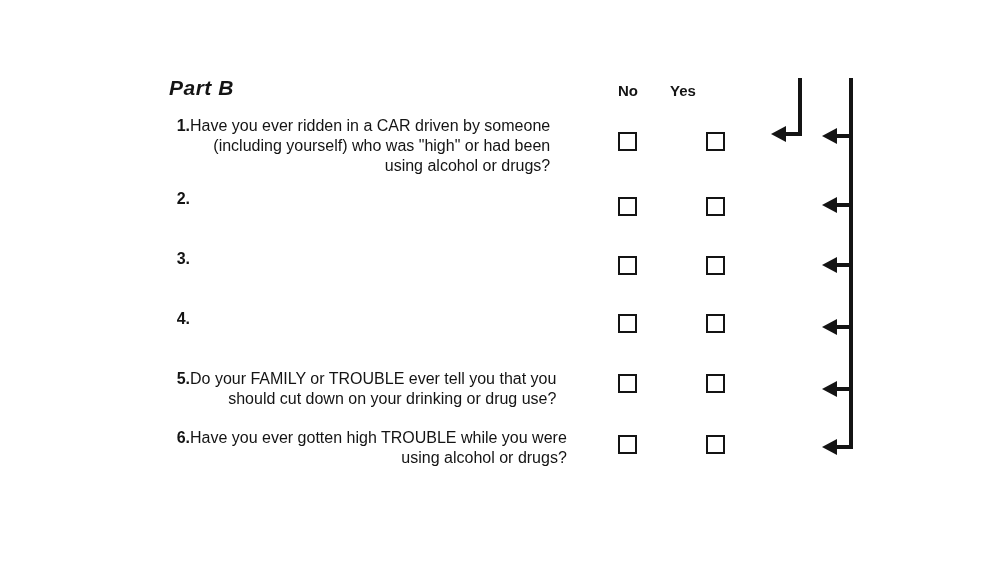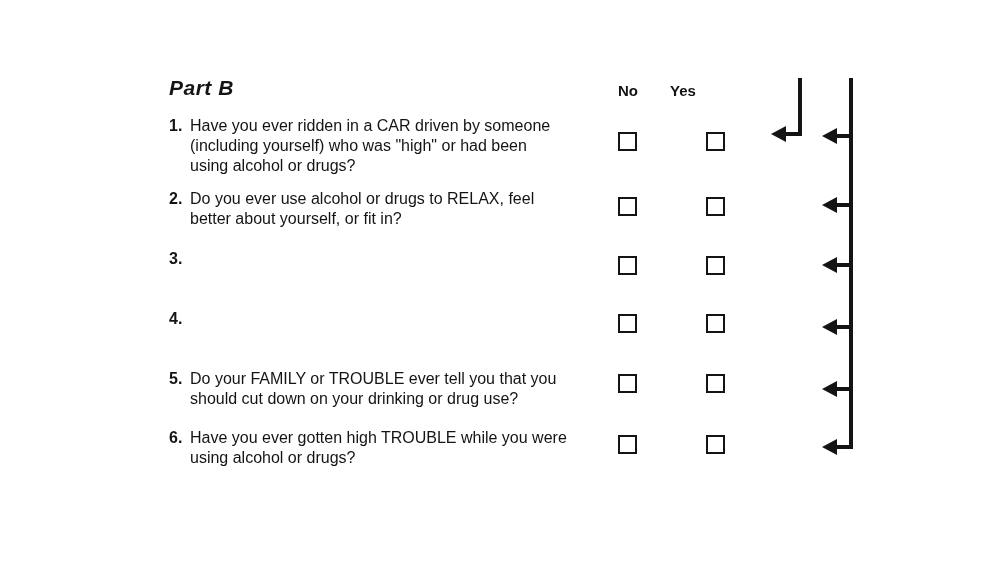--- a/index.html
+++ b/index.html
@@ -8,20 +8,21 @@
     background: #ffffff;
   }
   .page {
     position: relative;
     width: 1000px;
     height: 562px;
     background: #ffffff;
     font-family: "Liberation Sans", "DejaVu Sans", sans-serif;
     color: #141414;
     overflow: hidden;
+    text-align: right;
   }
   .title {
     position: absolute;
     left: 169px;
     top: 77px;
     margin: 0;
     font-size: 21px;
     line-height: 1;
     font-weight: bold;
     font-style: italic;
@@ -81,22 +82,20 @@
     <span class="qnum">1.</span>
     <span class="qtext">Have you ever ridden in a CAR driven by someone
 (including yourself) who was "high" or had been
 using alcohol or drugs?</span>
   </div>
   <div class="cb" style="left:618px;top:132px" role="checkbox" aria-checked="false"></div>
   <div class="cb" style="left:706px;top:132px" role="checkbox" aria-checked="false"></div>
 
   <div class="q" style="top:189px">
     <span class="qnum">2.</span>
-    <span class="qtext">Do you ever use alcohol or drugs to RELAX, feel
-better about yourself, or fit in?</span>
   </div>
   <div class="cb" style="left:618px;top:197px" role="checkbox" aria-checked="false"></div>
   <div class="cb" style="left:706px;top:197px" role="checkbox" aria-checked="false"></div>
 
   <div class="q" style="top:249px">
     <span class="qnum">3.</span>
   </div>
   <div class="cb" style="left:618px;top:256px" role="checkbox" aria-checked="false"></div>
   <div class="cb" style="left:706px;top:256px" role="checkbox" aria-checked="false"></div>
 

